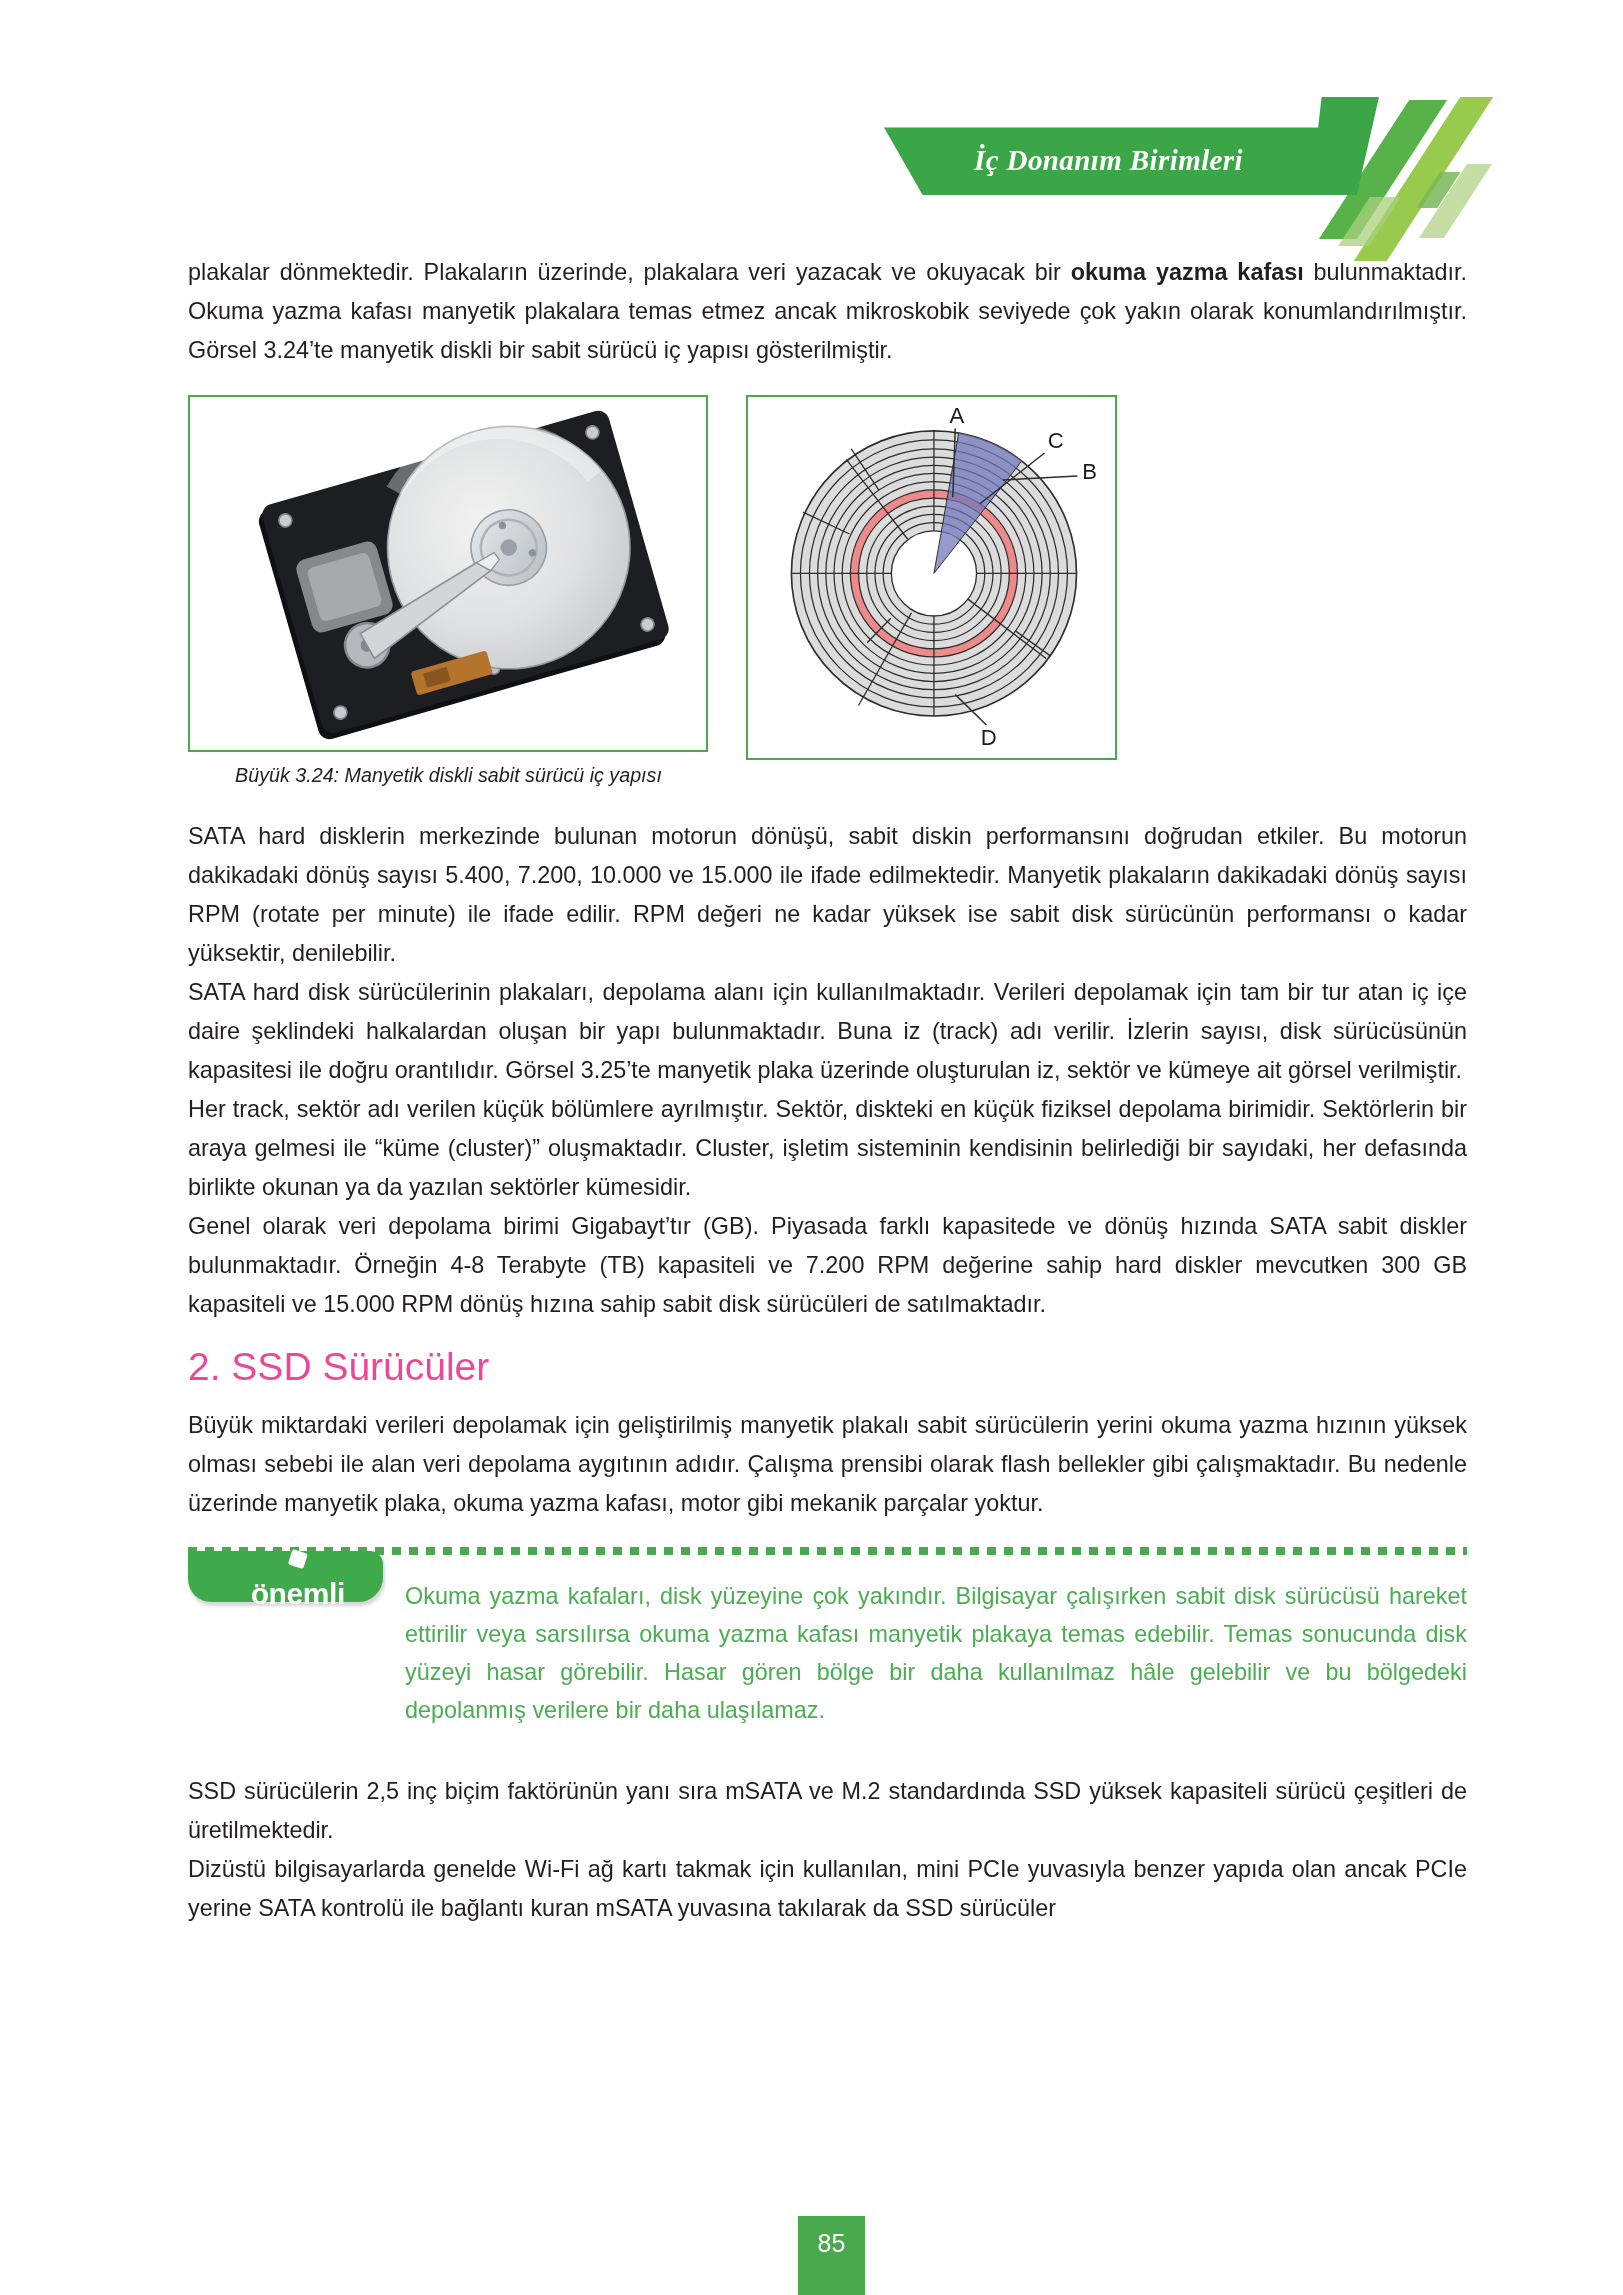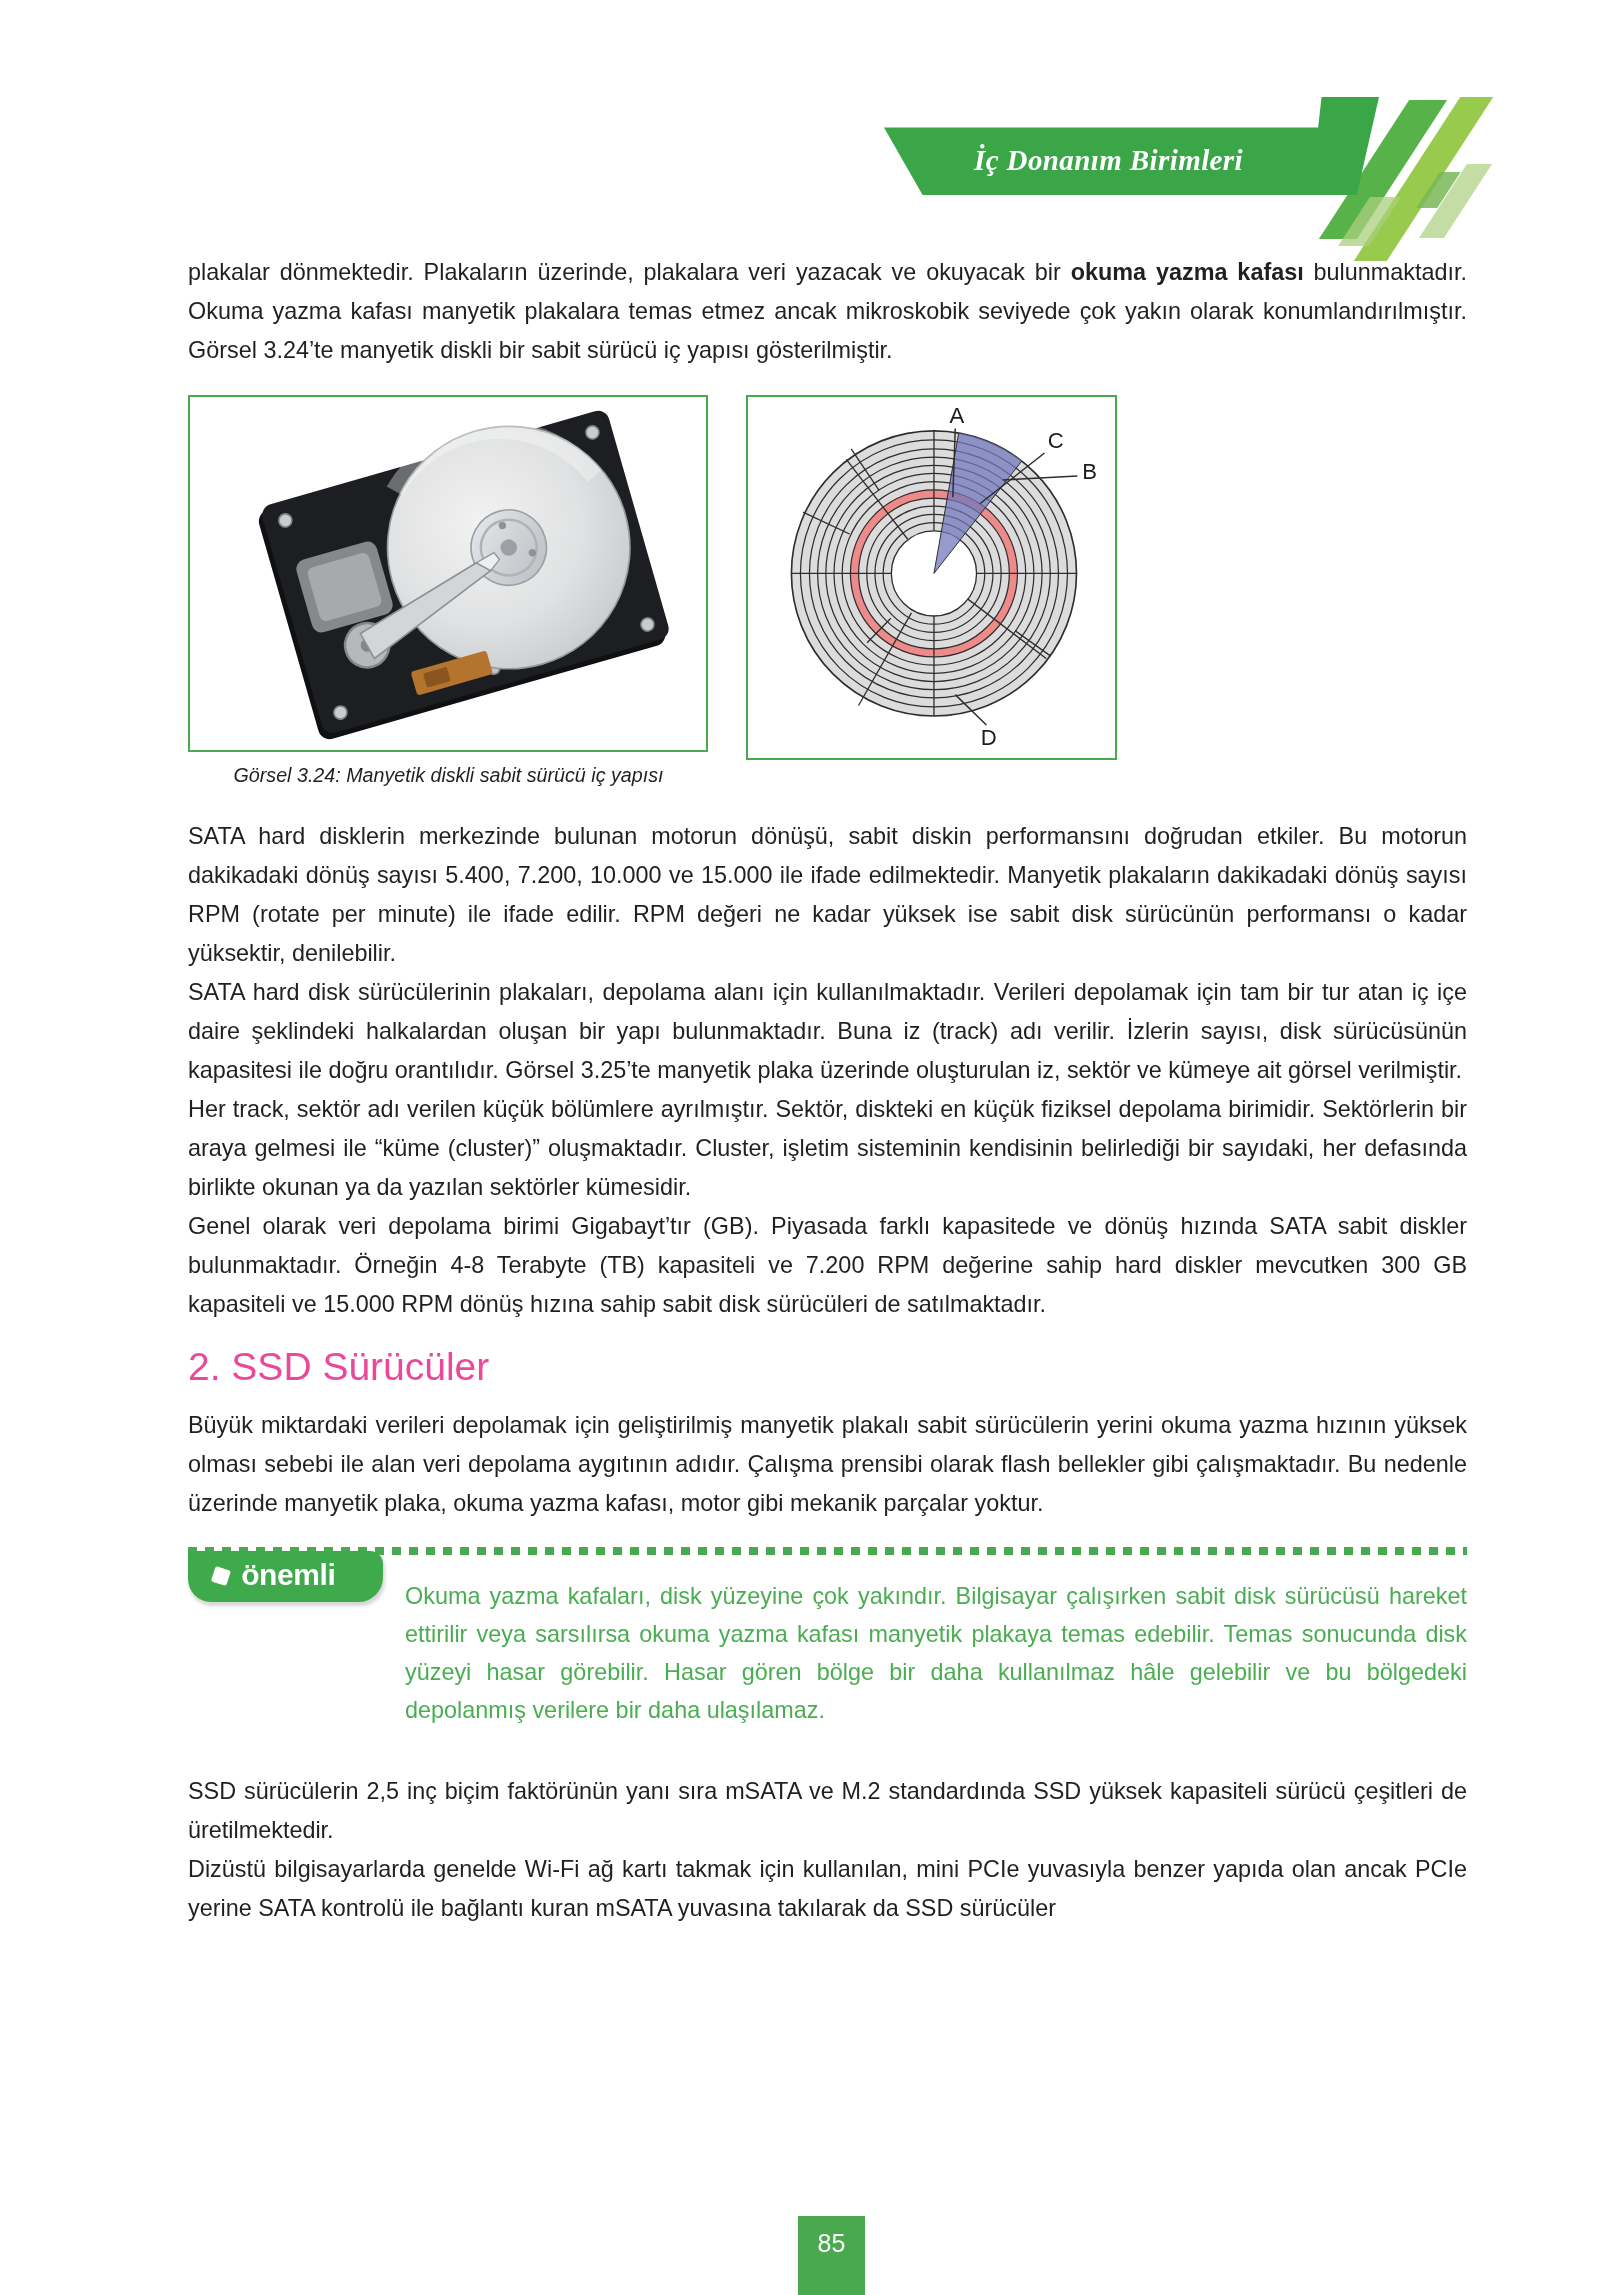--- a/index.html
+++ b/index.html
@@ -71,20 +71,21 @@
   .callout{position:relative;margin-top:24.6px;min-height:189px;}
   .callout-rule{
     position:absolute;left:0;top:0;right:0;height:7.4px;
     background:repeating-linear-gradient(90deg,#4aa94e 0 9px,transparent 9px 17px);
   }
   .callout-badge{
     position:absolute;left:0;top:3.3px;width:195px;height:51px;
     background:#3faa4c;border-radius:3.3px 13px 24.6px 23px;
     display:flex;align-items:center;gap:13px;padding-left:24.6px;box-sizing:border-box;
     box-shadow:1.6px 3.3px 3.3px rgba(140,140,140,.35);
+    flex-direction:column;
   }
   .badge-diamond{
     width:15.6px;height:15.6px;background:#ffffff;border-radius:2.5px;
     transform:rotate(18deg);flex:0 0 auto;
   }
   .badge-label{
     color:#ffffff;font-size:30px;font-weight:bold;letter-spacing:-0.4px;line-height:1;
     padding-bottom:3.3px;
   }
   .callout-text{
@@ -160,21 +161,21 @@
               <rect x="150" y="162" width="78" height="68" rx="8" fill="#a7a9ad"></rect>
               <circle cx="196" cy="272" r="27" fill="#b6b9bc" stroke="#83878b" stroke-width="3"></circle>
               <circle cx="196" cy="272" r="8" fill="#83878b"></circle>
               <polygon points="192,256 352,212 366,226 200,290" fill="#d3d6d9" stroke="#8d9195" stroke-width="2"></polygon>
               <polygon points="352,212 376,206 380,216 366,226" fill="#eceff1" stroke="#8d9195" stroke-width="1.5"></polygon>
               <rect x="238" y="318" width="96" height="30" rx="4" fill="#b5742e"></rect>
               <rect x="252" y="324" width="30" height="18" rx="2" fill="#8a5620"></rect>
             </g>
           </svg>
         </div>
-        <div class="fig-caption">Görsel 3.24: Manyetik diskli sabit sürücü iç yapısı</div>
+        <div class="fig-caption">Büyük 3.24: Manyetik diskli sabit sürücü iç yapısı</div>
       </div>
 
       <div class="figure-box fig2">
         <svg width="367" height="361" viewBox="0 0 448 440">
 
           <circle cx="227" cy="215" r="174" fill="#dcdcdc" stroke="#2d2d2d" stroke-width="2"></circle>
 
           <circle cx="227" cy="215" r="97" fill="none" stroke="#ee8a8a" stroke-width="10"></circle>
 
           <circle cx="227" cy="215" r="52" fill="#ffffff" stroke="#2d2d2d" stroke-width="1.6"></circle>

